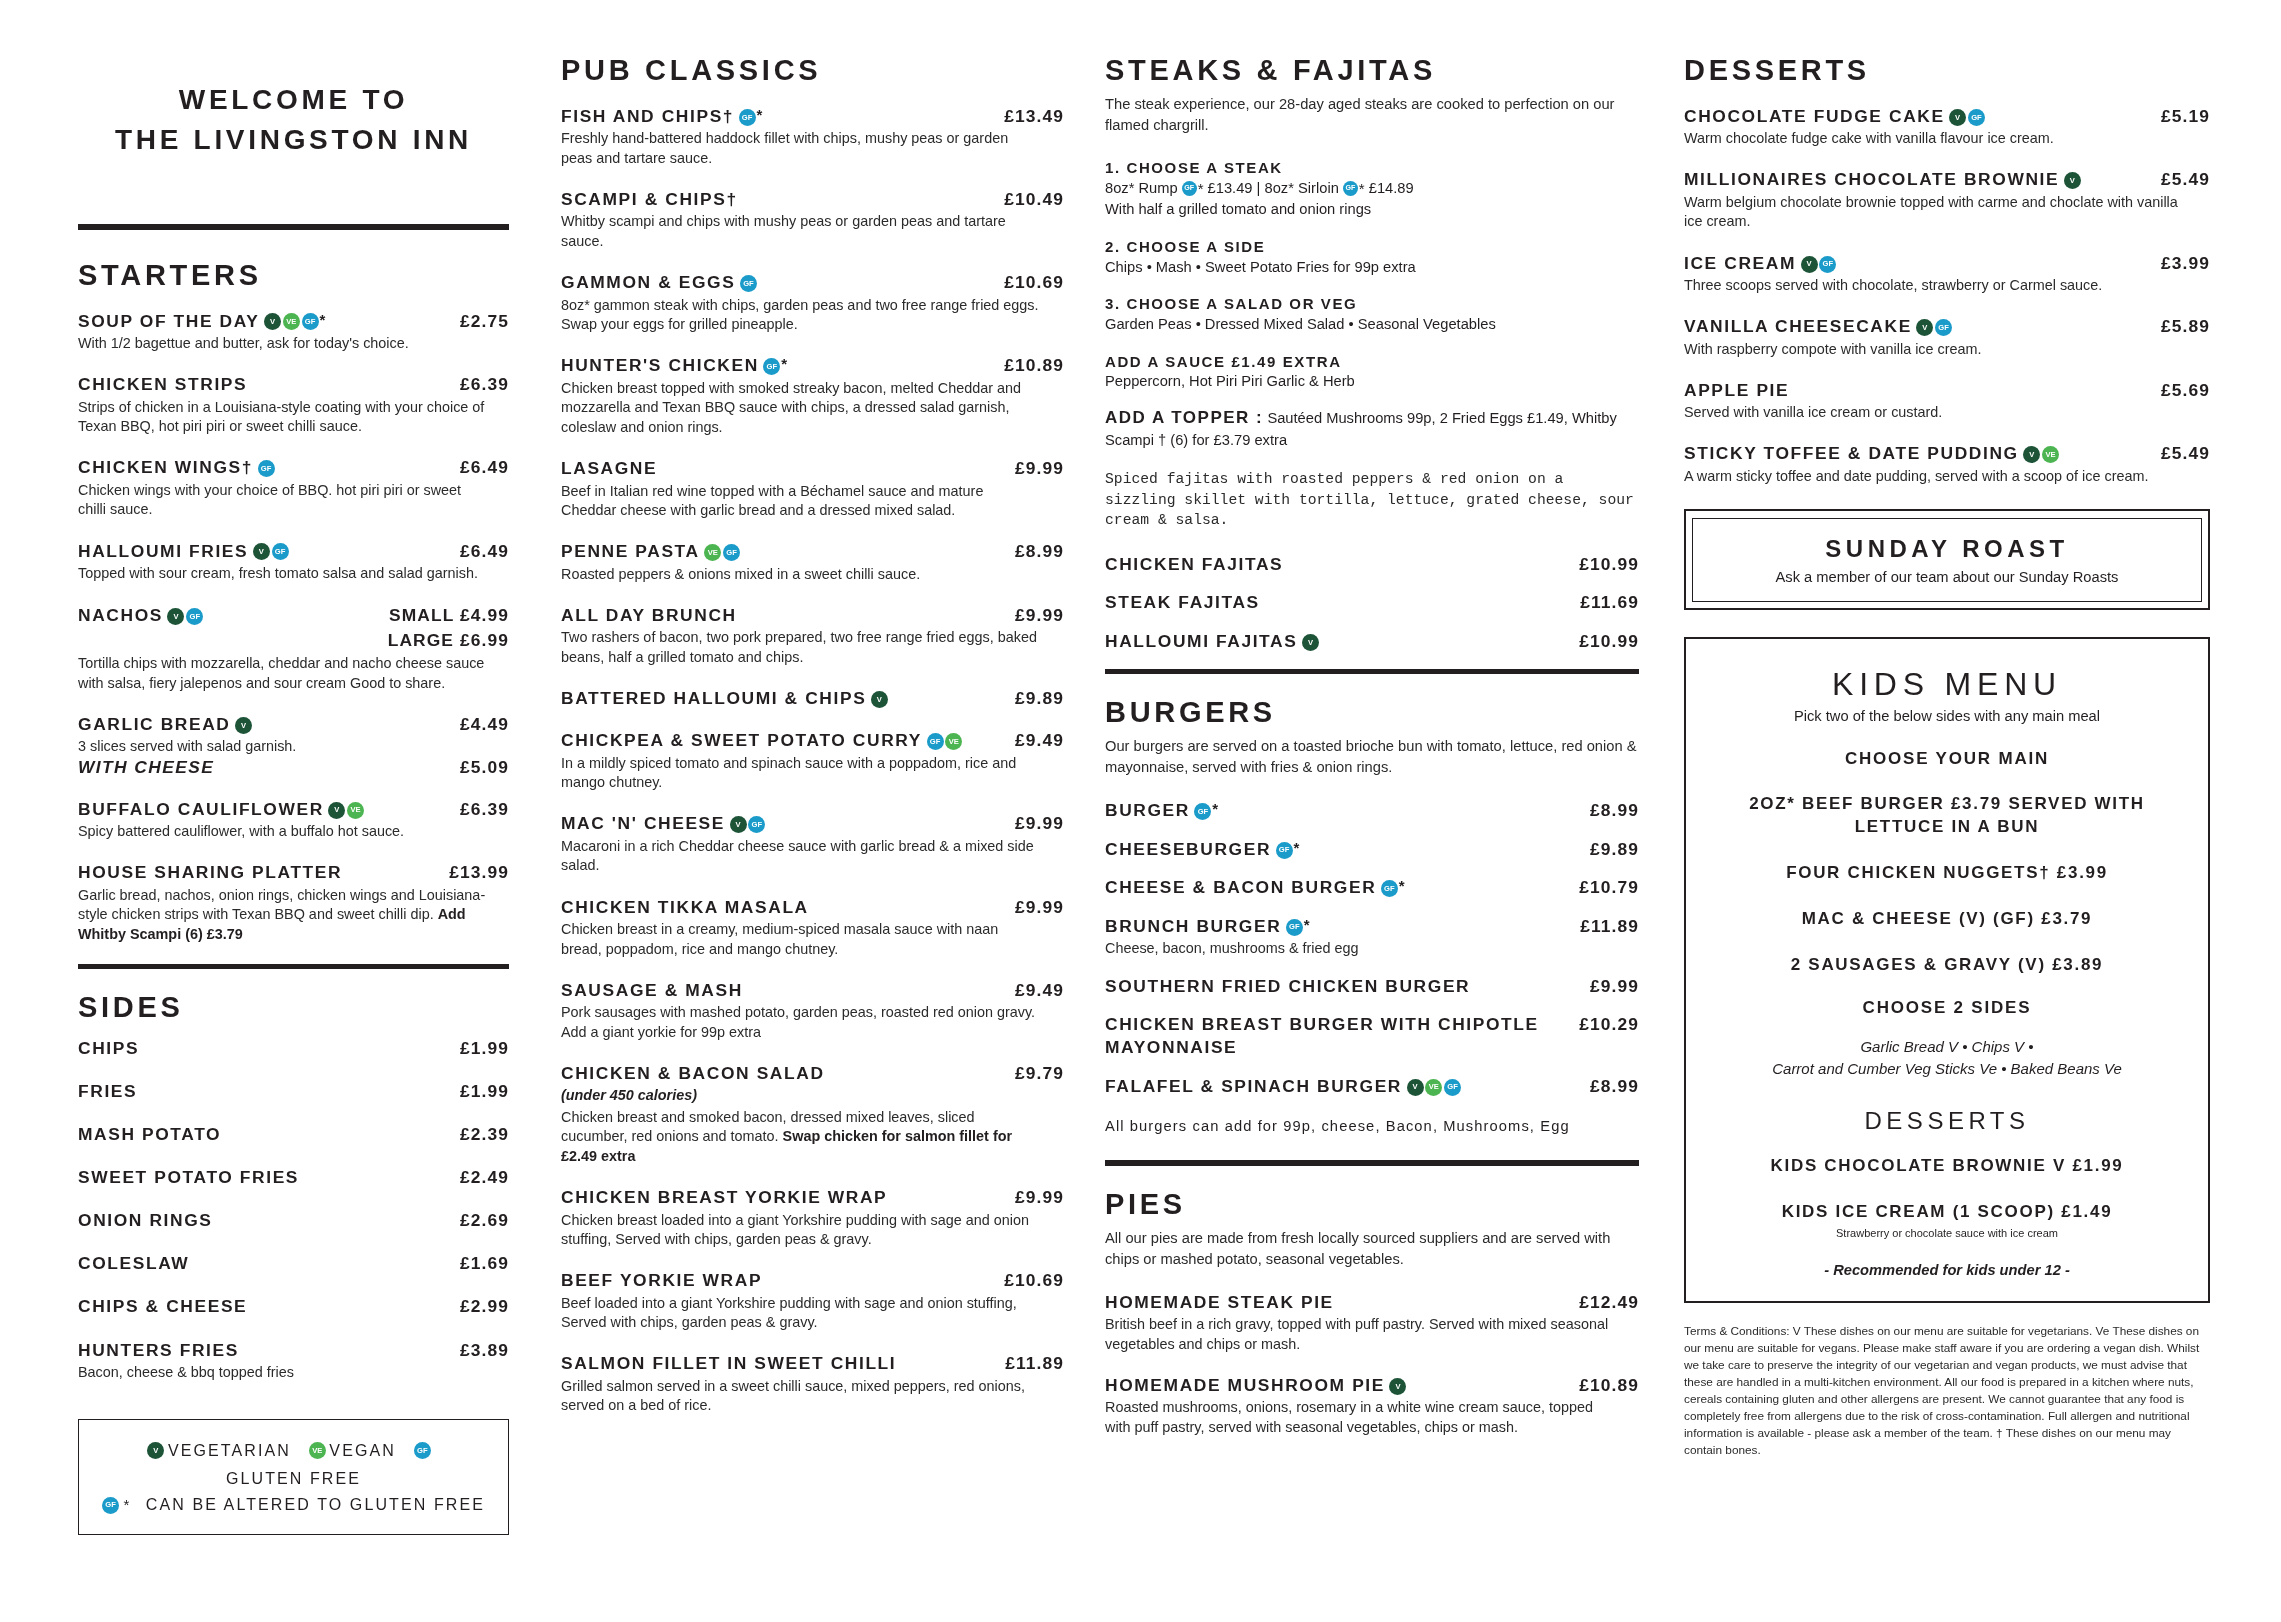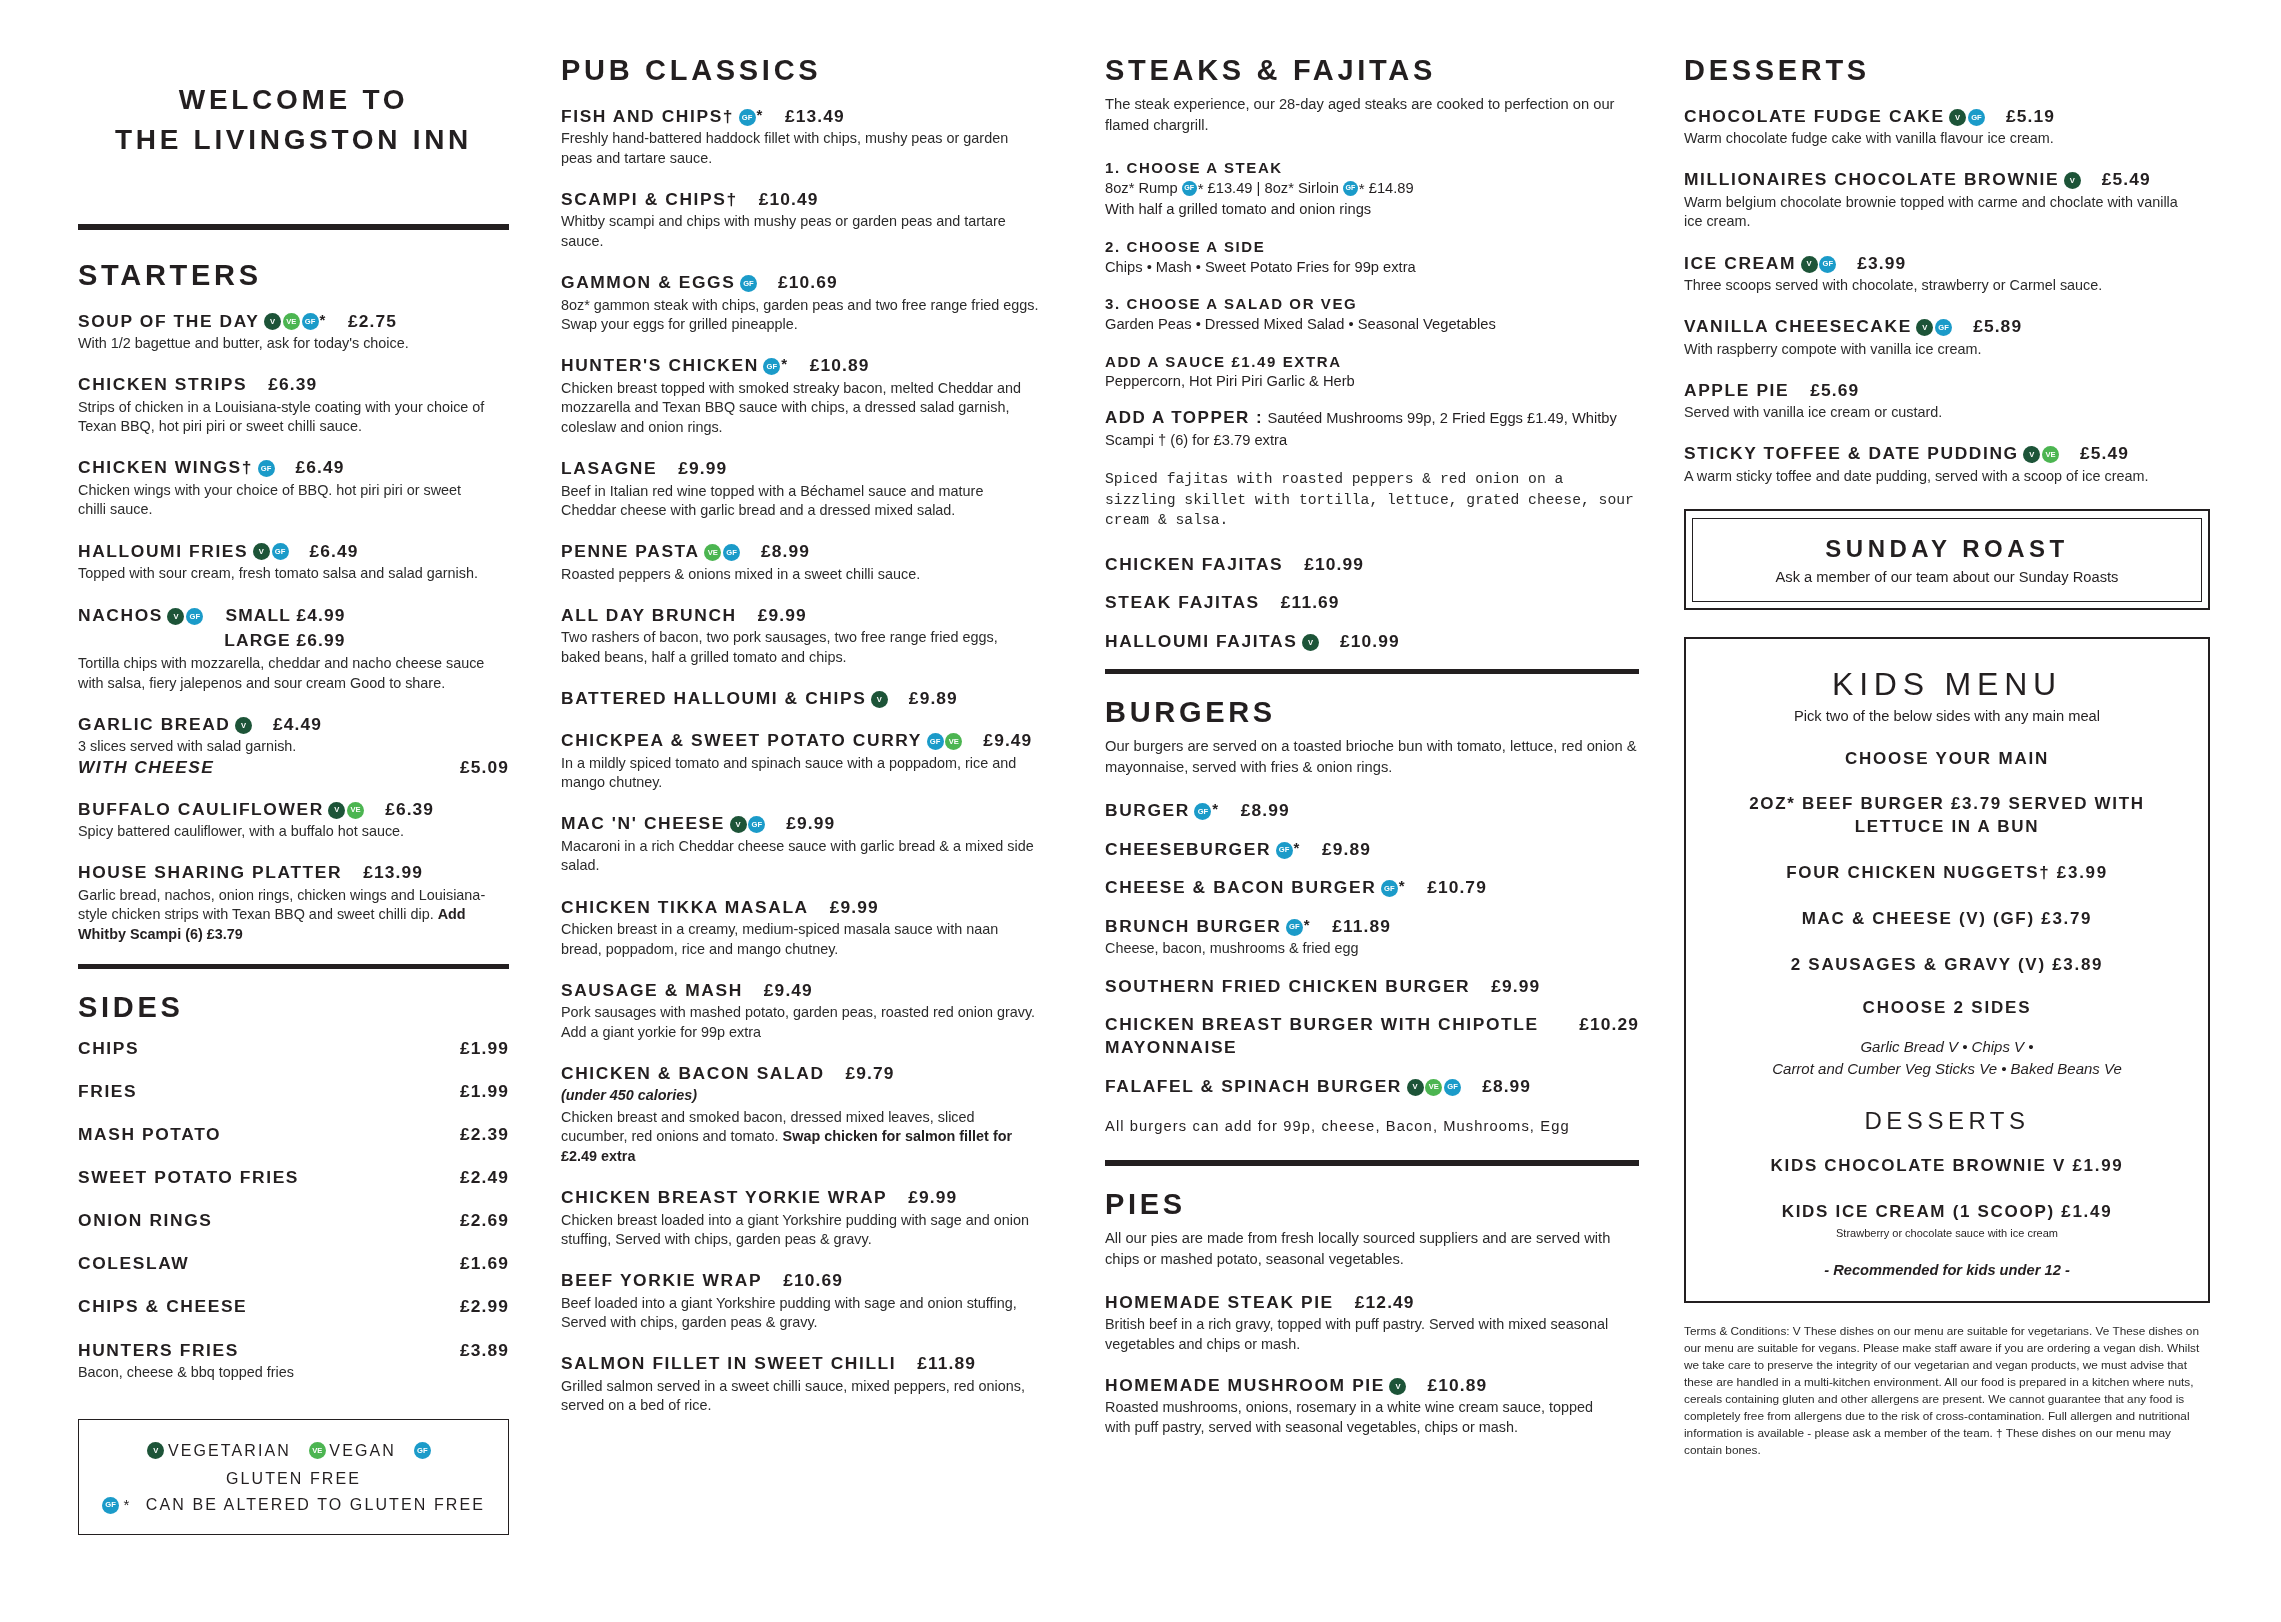--- a/index.html
+++ b/index.html
@@ -58,20 +58,21 @@
     background: #231f20;
     margin: 0 0 30px 0;
   }
   .rule-thin { height: 5.3px; }
 
   .item { margin: 0 0 19.6px 0; }
   .item.tight { margin-bottom: 16px; }
   .item-row {
     display: flex;
     align-items: baseline;
+    justify-content: space-between;
     gap: 21px;
   }
   .item-name {
     font-weight: 700;
     font-size: 17.4px;
     letter-spacing: 1.6px;
     text-transform: uppercase;
     line-height: 1.3;
     white-space: nowrap;
   }
@@ -482,21 +483,21 @@
               </span></div>
             <div class="item-price">£8.99</div>
           </div>
           <div class="item-desc">Roasted peppers &amp; onions mixed in a sweet chilli sauce.</div>
         </div>
         <div class="item">
           <div class="item-row">
             <div class="item-name wrapy">ALL DAY BRUNCH</div>
             <div class="item-price">£9.99</div>
           </div>
-          <div class="item-desc">Two rashers of bacon, two pork sausages, two free range fried eggs, baked beans, half a grilled tomato and chips.</div>
+          <div class="item-desc">Two rashers of bacon, two pork prepared, two free range fried eggs, baked beans, half a grilled tomato and chips.</div>
         </div>
         <div class="item">
           <div class="item-row">
             <div class="item-name wrapy">BATTERED HALLOUMI &amp; CHIPS<span class="badges">
                 <span class="badge badge-v">V</span>
               </span></div>
             <div class="item-price">£9.89</div>
           </div>
         </div>
         <div class="item">

